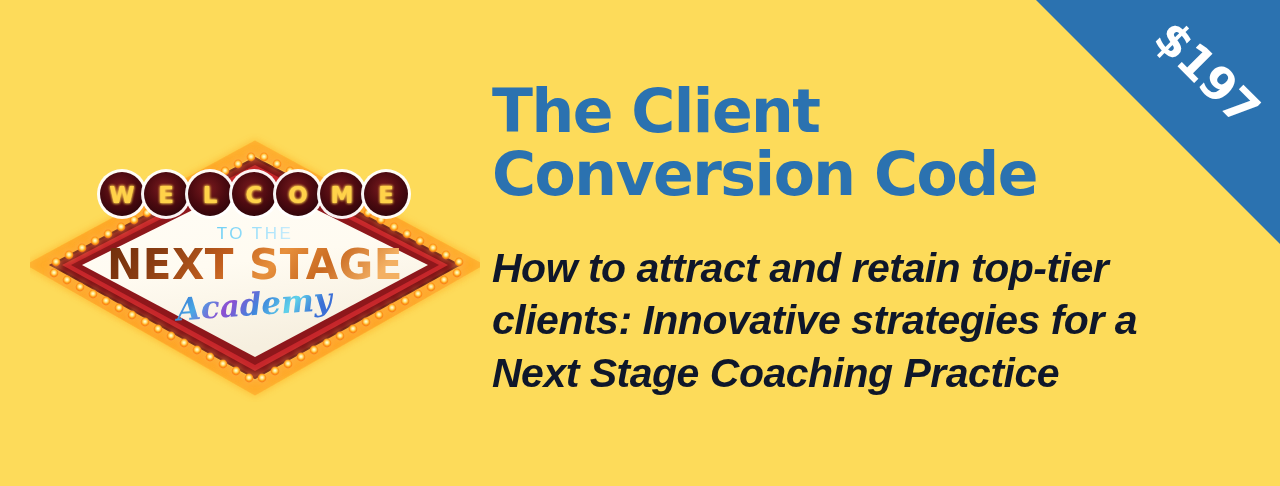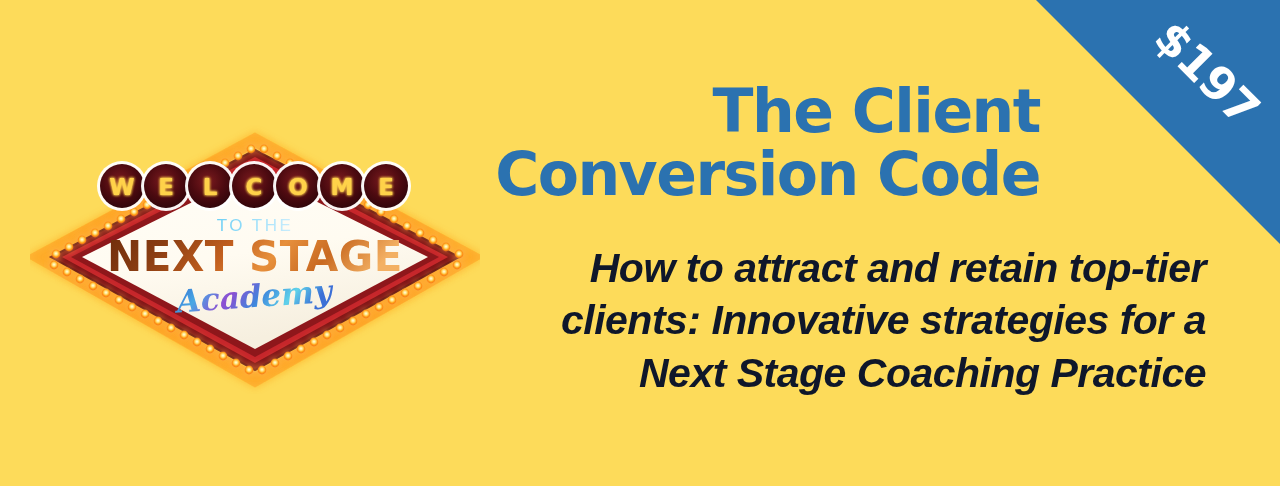--- a/index.html
+++ b/index.html
@@ -55,37 +55,36 @@
     font-size: 46px;
     letter-spacing: -1px;
     line-height: 1;
     white-space: nowrap;
   }
 
   
   #logo {
     position: absolute;
     left: 30px;
-    top: 124px;
+    top: 132px;
     width: 450px;
     height: 270px;
   }
   #logo svg {
     display: block;
     width: 450px;
     height: 270px;
   }
 
   
   #text-block {
     position: absolute;
-    left: 480px;
+    left: 492px;
     top: 80px;
     width: 730px;
-    text-align: right;
   }
   #headline {
     color: #2B72B0;
     font-family: "DejaVu Sans", sans-serif;
     font-weight: bold;
     font-size: 60px;
     line-height: 1.05;
     letter-spacing: -1.5px;
     margin: 0;
     max-width: 560px;

